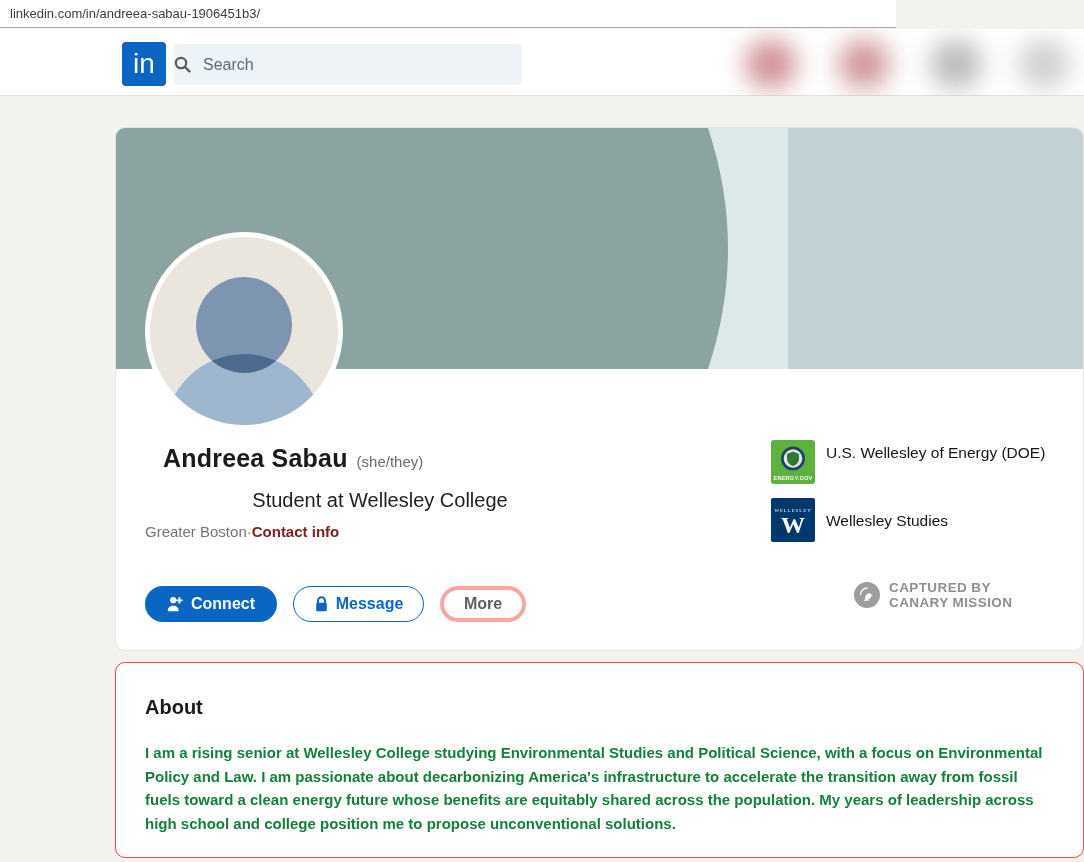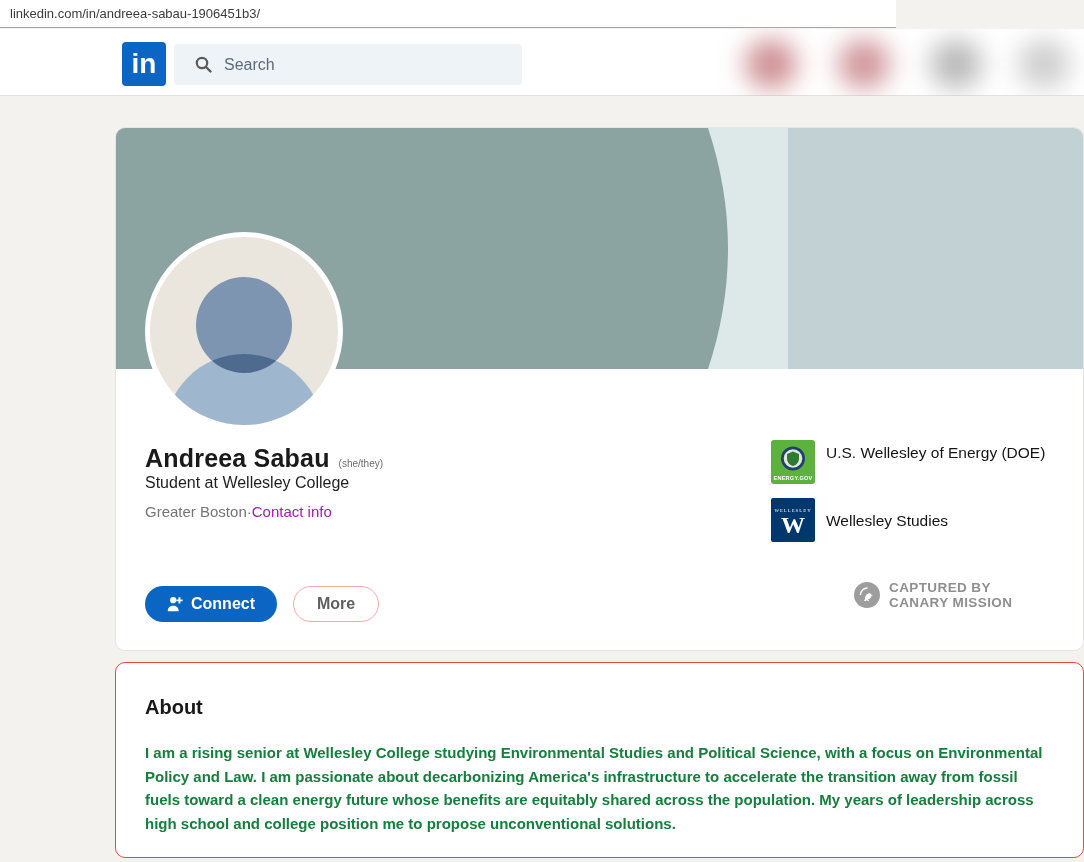--- a/index.html
+++ b/index.html
@@ -8,58 +8,58 @@
 
   
   .browser-bar { position:absolute; left:0; top:0; width:896px; height:28px;
     background:#ffffff; border-bottom:1px solid #a8a8a8; display:flex; align-items:center; }
   .url-text { padding-left:10px; font-size:13px; color:#3c3c3c; }
 
   
   .topnav { position:absolute; left:0; top:29px; width:1084px; height:67px;
     background:#ffffff; border-bottom:1px solid #e4e2df; }
   .li-logo { position:absolute; left:122px; top:13px; width:44px; height:44px;
-    background:#0a66c2; border-radius:4px; color:#fff; font-weight:700; font-size:28px;
+    background:#0a66c2; border-radius:4px; color:#fff; font-weight:400; font-size:28px;
     display:flex; align-items:center; justify-content:center; }
   .search-box { position:absolute; left:174px; top:15px; width:348px; height:41px;
-    background:#eef3f8; border-radius:4px; display:flex; align-items:center; padding-left:21px; }
+    background:#eef3f8; border-radius:4px; display:flex; align-items:center; }
   .search-box svg { flex:0 0 auto; }
   .search-box input { border:none; outline:none; background:transparent; margin-left:12px;
     font-size:16px; color:#333; width:260px; font-family:"Liberation Sans",sans-serif; }
   .search-box input::placeholder { color:#5b6b79; opacity:1; }
   .blur-zone { position:absolute; left:700px; top:0; width:384px; height:67px; overflow:hidden; }
   .blob { position:absolute; top:10px; width:52px; height:50px; border-radius:50%; filter:blur(13px); }
   .blob1 { left:45px;  background:#cf8f93; }
   .blob2 { left:138px; background:#d0969a; }
   .blob3 { left:230px; background:#b9b9b9; }
   .blob4 { left:318px; background:#cecece; }
 
   
   .profile-card { position:absolute; left:115px; top:127px; width:969px; height:524px;
     background:#ffffff; border-radius:10px; border:1px solid #e7e5e2; }
   .banner { position:absolute; left:0; top:0; width:967px; height:241px;
     border-radius:9px 9px 0 0; overflow:hidden; }
   .avatar { position:absolute; left:29px; top:104px; width:198px; height:198px; }
 
   .identity { position:absolute; left:29px; top:316px; width:470px; }
   .name-row { display:flex; align-items:baseline; gap:9px; }
-  .person-name { font-size:25px; font-weight:700; color:#1a1a1a; letter-spacing:.2px; }
-  .pronouns { font-size:10px; color:#6c6c6c; }
-  .headline { margin-top:1px; font-size:16px; color:#1f1f1f; }
+  .person-name { font-size:25px; font-weight:700; color:#1a1a1a; letter-spacing:.2px;margin-left:18px; }
+  .pronouns { font-size:15px; color:#6c6c6c; }
+  .headline { margin-top:16px; font-size:20px; color:#1f1f1f;text-align:center; }
   .loc-row { margin-top:11px; font-size:15px; color:#747474; display:flex; align-items:baseline; }
-  .contact-link { color:#a21caf; font-weight:400; cursor:pointer; }
+  .contact-link { color:#7f1d1d; font-weight:700; cursor:pointer; }
   .conn-row { margin-top:11px; font-size:15px; color:#6e6e6e; }
   .conn-count { font-weight:700; color:#2f2f2f; }
 
   .actions { position:absolute; left:29px; top:458px; display:flex; gap:16px; align-items:center; }
   .btn { height:36px; border-radius:18px; display:flex; align-items:center; justify-content:center;
     gap:7px; font-size:16px; font-weight:700; cursor:pointer; font-family:"Liberation Sans",sans-serif; }
   .btn-connect { width:132px; background:#0a66c2; color:#ffffff; border:none; }
   .btn-message { width:131px; background:#ffffff; color:#0a66c2; border:1.5px solid #0a66c2; }
-  .btn-more { width:86px; background:#ffffff; color:#5f5f5f; border:1px solid #fca5a5; font-weight:600; }
+  .btn-more { width:86px; background:#ffffff; color:#5f5f5f; border:4px solid #fca5a5; font-weight:600; }
 
   .affiliations { position:absolute; left:655px; top:312px; width:290px; }
   .aff-row { display:flex; gap:11px; margin-bottom:14px; }
   .aff-row.center { align-items:center; }
   .aff-logo { flex:0 0 44px; width:44px; height:44px; }
   .aff-name { font-size:15.5px; color:#151515; line-height:24px; max-width:220px; padding-top:1px; }
 
   .watermark { position:absolute; left:738px; top:452px; display:flex; gap:9px; align-items:center; }
   .wm-text { font-size:13.5px; font-weight:700; color:#8f8f8f; line-height:15px; letter-spacing:.4px; }
 
@@ -137,20 +137,27 @@
 
   <div class="actions">
     <button class="btn btn-connect">
       <svg width="17" height="16" viewBox="0 0 17 16">
         <circle cx="6.2" cy="4.2" r="3.1" fill="#ffffff"></circle>
         <path d="M0.8 14.6c0-3.2 2.4-4.9 5.4-4.9s5.4 1.7 5.4 4.9v0.6H0.8z" fill="#ffffff"></path>
         <path d="M13.4 1.2v2.2h2.2v1.9h-2.2v2.2h-1.9V5.3h-2.2V3.4h2.2V1.2z" fill="#ffffff"></path>
       </svg>
       <span>Connect</span>
     </button>
+    <button class="btn btn-message">
+      <svg width="15" height="16" viewBox="0 0 15 16">
+        <path d="M4 7V4.8a3.5 3.5 0 0 1 7 0V7" fill="none" stroke="#0a66c2" stroke-width="2"></path>
+        <rect x="2.2" y="6.8" width="10.6" height="8.4" rx="1.2" fill="#0a66c2"></rect>
+      </svg>
+      <span>Message</span>
+    </button>
     <button class="btn btn-more">
       <span>More</span>
     </button>
   </div>
 
   <div class="affiliations">
     <div class="aff-row">
       <svg class="aff-logo" width="44" height="44" viewBox="0 0 44 44">
         <rect x="0" y="0" width="44" height="44" rx="3" fill="#5cb23c"></rect>
         <circle cx="22" cy="18.5" r="12" fill="#20406e"></circle>

